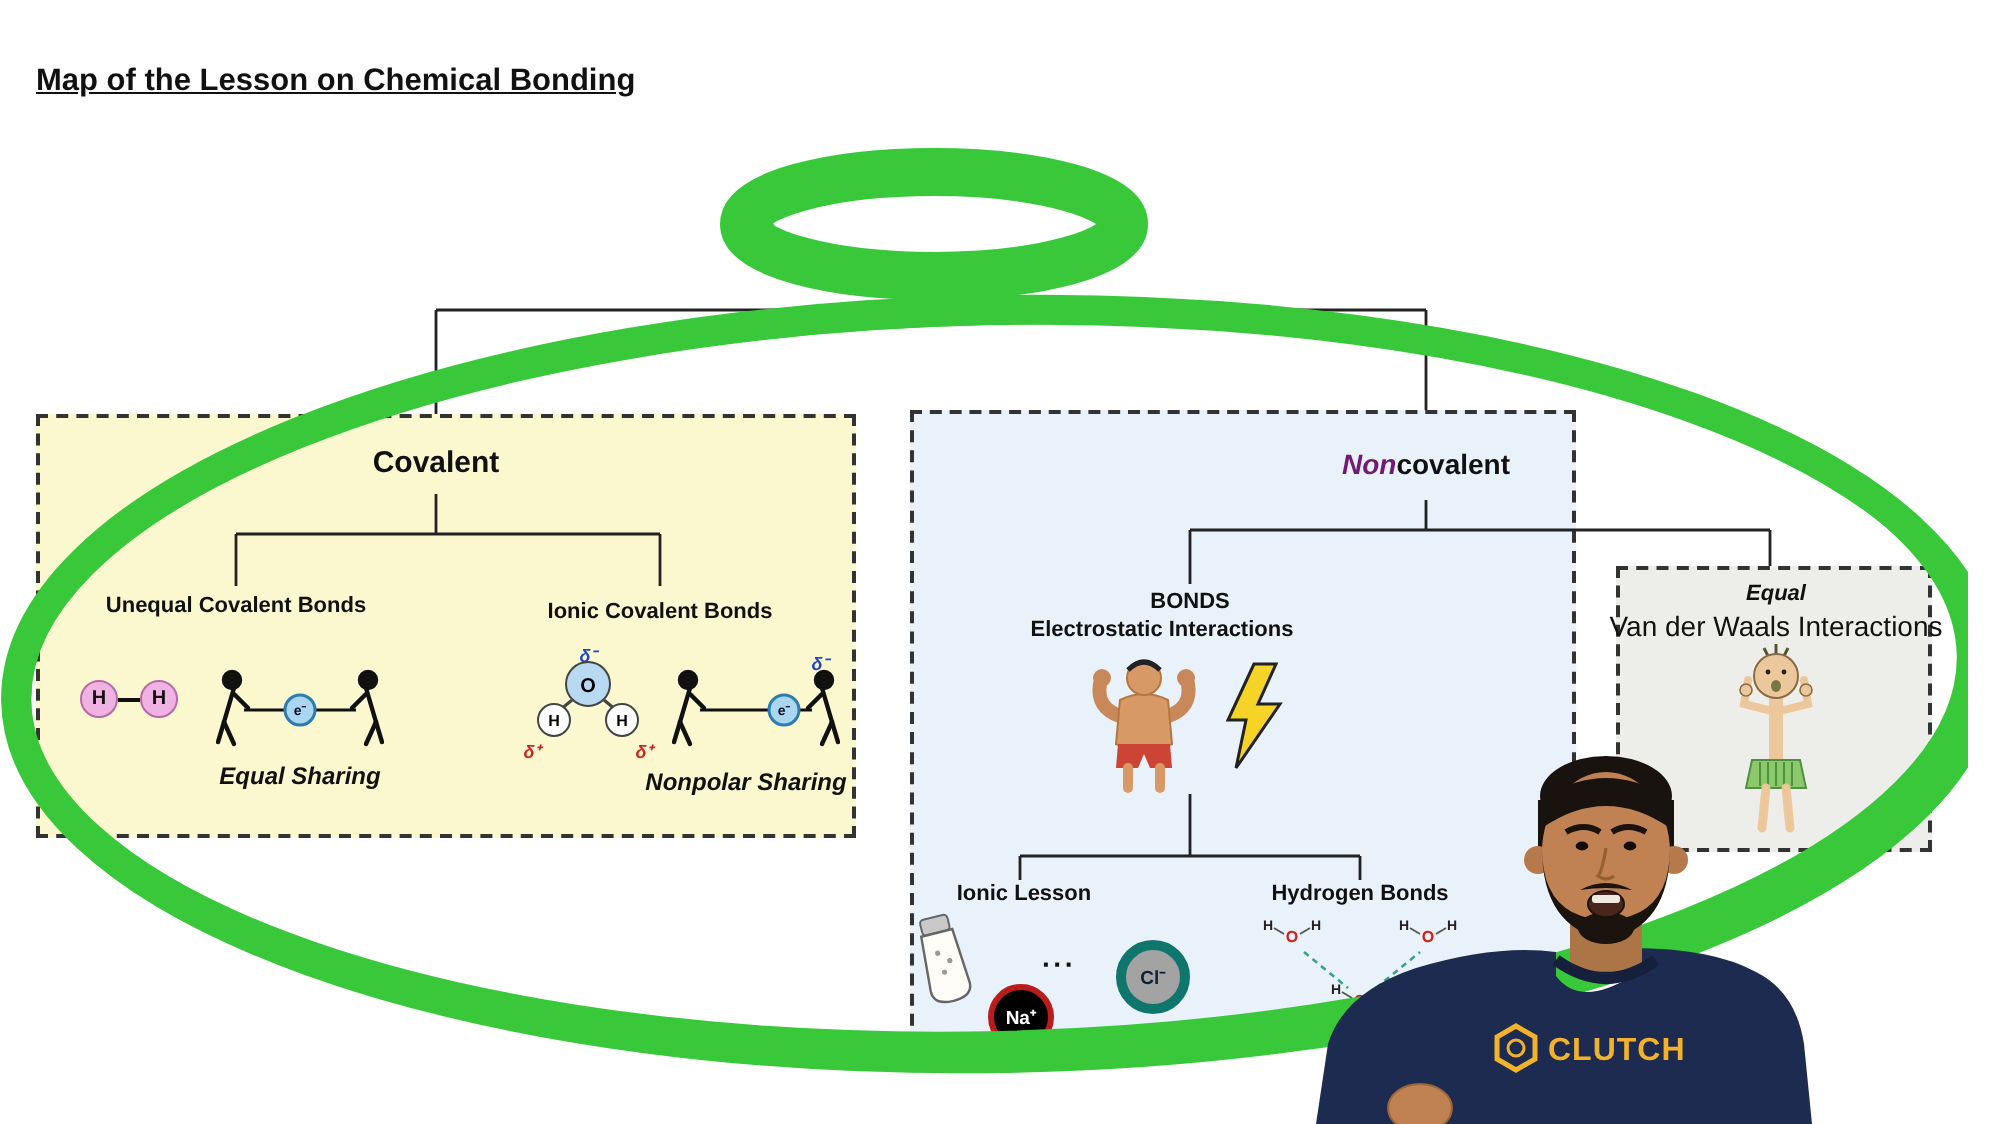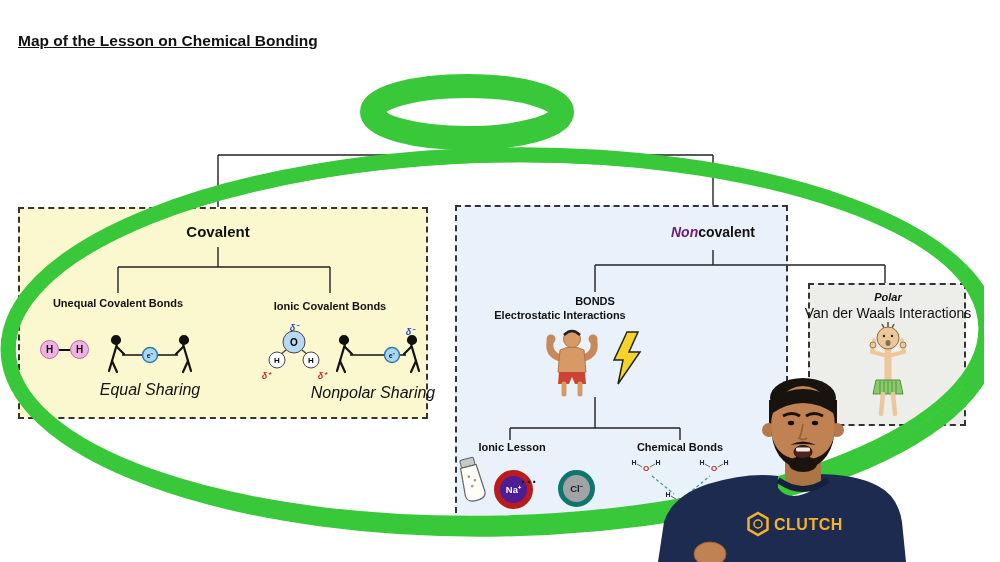--- a/index.html
+++ b/index.html
@@ -9,32 +9,32 @@
   .ctr{transform:translateX(-50%);white-space:nowrap}
   .page-title{left:18px;top:32px;font-size:15.5px;font-weight:bold;text-decoration:underline;z-index:2}
   .root-label{left:463px;top:106px;font-size:17px;font-weight:bold;letter-spacing:.3px;z-index:6}
   .box{position:absolute;border:2px dashed #333;box-sizing:border-box;z-index:0}
   .box-covalent{left:18px;top:207px;width:410px;height:212px;background:#fbf8cf}
   .box-noncovalent{left:455px;top:205px;width:333px;height:318px;background:#e9f1fa}
   .box-weak{left:808px;top:283px;width:158px;height:143px;background:#edeeea}
   .lbl{position:absolute;transform:translateX(-50%);white-space:nowrap;font-weight:bold;font-size:11px;z-index:2}
   .lbl-lg{font-size:15px}
   .lbl-md{font-size:14px}
-  .caption{font-weight:normal;font-style:italic;font-size:16px}
+  .caption{font-weight:bold;font-style:italic;font-size:12px}
   .weak-line1{font-style:italic;font-weight:bold}
   .weak-line2{font-weight:normal;font-size:14px}
   .non-blue{color:#701a75;font-style:italic}
   .gfx{position:absolute;z-index:2}
   svg text{font-family:"Liberation Sans",sans-serif}
   .connectors{position:absolute;left:0;top:0;z-index:1}
   .annotation{position:absolute;left:0;top:0;z-index:4;pointer-events:none}
   .instructor{position:absolute;left:652px;top:372px;z-index:5}
   .ion{position:absolute;width:27px;height:27px;border-radius:50%;display:flex;align-items:center;
        justify-content:center;font-size:9.5px;font-weight:bold;z-index:2}
-  .ion-na{left:494px;top:470px;background:#4c1d95;color:#fff;border:6px solid #b91c1c}
+  .ion-na{left:494px;top:492px;background:#000000;color:#fff;border:3px solid #b91c1c}
   .ion-cl{left:558px;top:470px;background:#a3a3a3;color:#123;border:5px solid #0f766e}
   .ion-dots{position:absolute;left:521px;top:474px;font-size:14px;font-weight:bold;letter-spacing:1px;z-index:2}
   .hh{position:absolute;left:40px;top:340px;display:flex;align-items:center;z-index:2}
   .hh .atom{width:17px;height:17px;border-radius:50%;background:#efb2e2;border:1px solid #b66aa6;
             display:flex;align-items:center;justify-content:center;font-size:10px;font-weight:bold;color:#111}
   .hh .bond{width:11px;height:2px;background:#111}
   .wo{fill:#cc2222;font-size:8px;font-weight:bold}
   .wh{fill:#222;font-size:7px;font-weight:bold}
 </style>
 </head>
@@ -130,23 +130,23 @@
         <line x1="80" y1="35" x2="75" y2="46"></line>
     </g>
     <circle cx="56" cy="29" r="7.5" fill="#a9d7f0" stroke="#2d7bb0" stroke-width="1.5"></circle>
     <text x="56" y="31.5" text-anchor="middle" font-size="7" font-weight="bold" fill="#113">e⁻</text>
   </svg>
 
   <div class="lbl lbl-md" style="left:713px;top:224px">
     <span class="non-blue">Non</span><span>covalent</span>
   </div>
   <div class="lbl" style="left:595px;top:295px">BONDS</div>
-  <div class="lbl" style="left:560px;top:309px">Electrostatic Interactions</div>
+  <div class="lbl" style="left:581px;top:309px">Electrostatic Interactions</div>
   <div class="lbl" style="left:512px;top:441px">Ionic Lesson</div>
-  <div class="lbl" style="left:680px;top:441px">Chemical Bonds</div>
+  <div class="lbl" style="left:680px;top:441px">Hydrogen Bonds</div>
 
   <svg class="gfx" style="left:538px;top:326px" width="115" height="72" viewBox="0 0 115 72">
     <g>
       <g stroke="#c8885a" stroke-width="7" stroke-linecap="round" fill="none">
         <path d="M22,32 Q10,28 12,16"></path>
           <path d="M46,32 Q58,28 56,16"></path>
       </g>
       <circle cx="13" cy="13" r="4.5" fill="#c8885a"></circle>
         <circle cx="55" cy="13" r="4.5" fill="#c8885a"></circle>
       <path d="M22,24 Q34,18 46,24 L48,46 Q34,52 20,46 Z" fill="#d79a66" stroke="#b5763f"></path>
@@ -193,21 +193,21 @@
     </g>
     <g transform="translate(92,14)">
       <line x1="-4" y1="-1" x2="-9" y2="-4" stroke="#555" stroke-width=".9"></line>
       <line x1="4" y1="-1" x2="9" y2="-4" stroke="#555" stroke-width=".9"></line>
       <text x="-12" y="-3" text-anchor="middle" class="wh">H</text>
       <text x="0" y="3" text-anchor="middle" class="wo">O</text>
       <text x="12" y="-3" text-anchor="middle" class="wh">H</text>
     </g>
   </svg>
 
-  <div class="lbl weak-line1" style="left:888px;top:291px">Polar</div>
+  <div class="lbl weak-line1" style="left:888px;top:291px">Equal</div>
   <div class="lbl weak-line2" style="left:888px;top:305px">Van der Waals Interactions</div>
 
   <svg class="gfx" style="left:856px;top:318px" width="64" height="106" viewBox="0 0 64 106">
     <g stroke="#553" stroke-width="1.5">
         <line x1="32" y1="4" x2="32" y2="9"></line>
         <line x1="26" y1="6" x2="28" y2="10"></line>
         <line x1="38" y1="6" x2="36" y2="10"></line>
       </g>
     <line x1="32" y1="31" x2="32" y2="64" stroke="#edc79c" stroke-width="7"></line>
     <polyline points="32,38 16,34 18,22" fill="none" stroke="#edc79c" stroke-width="4" stroke-linecap="round"></polyline>

